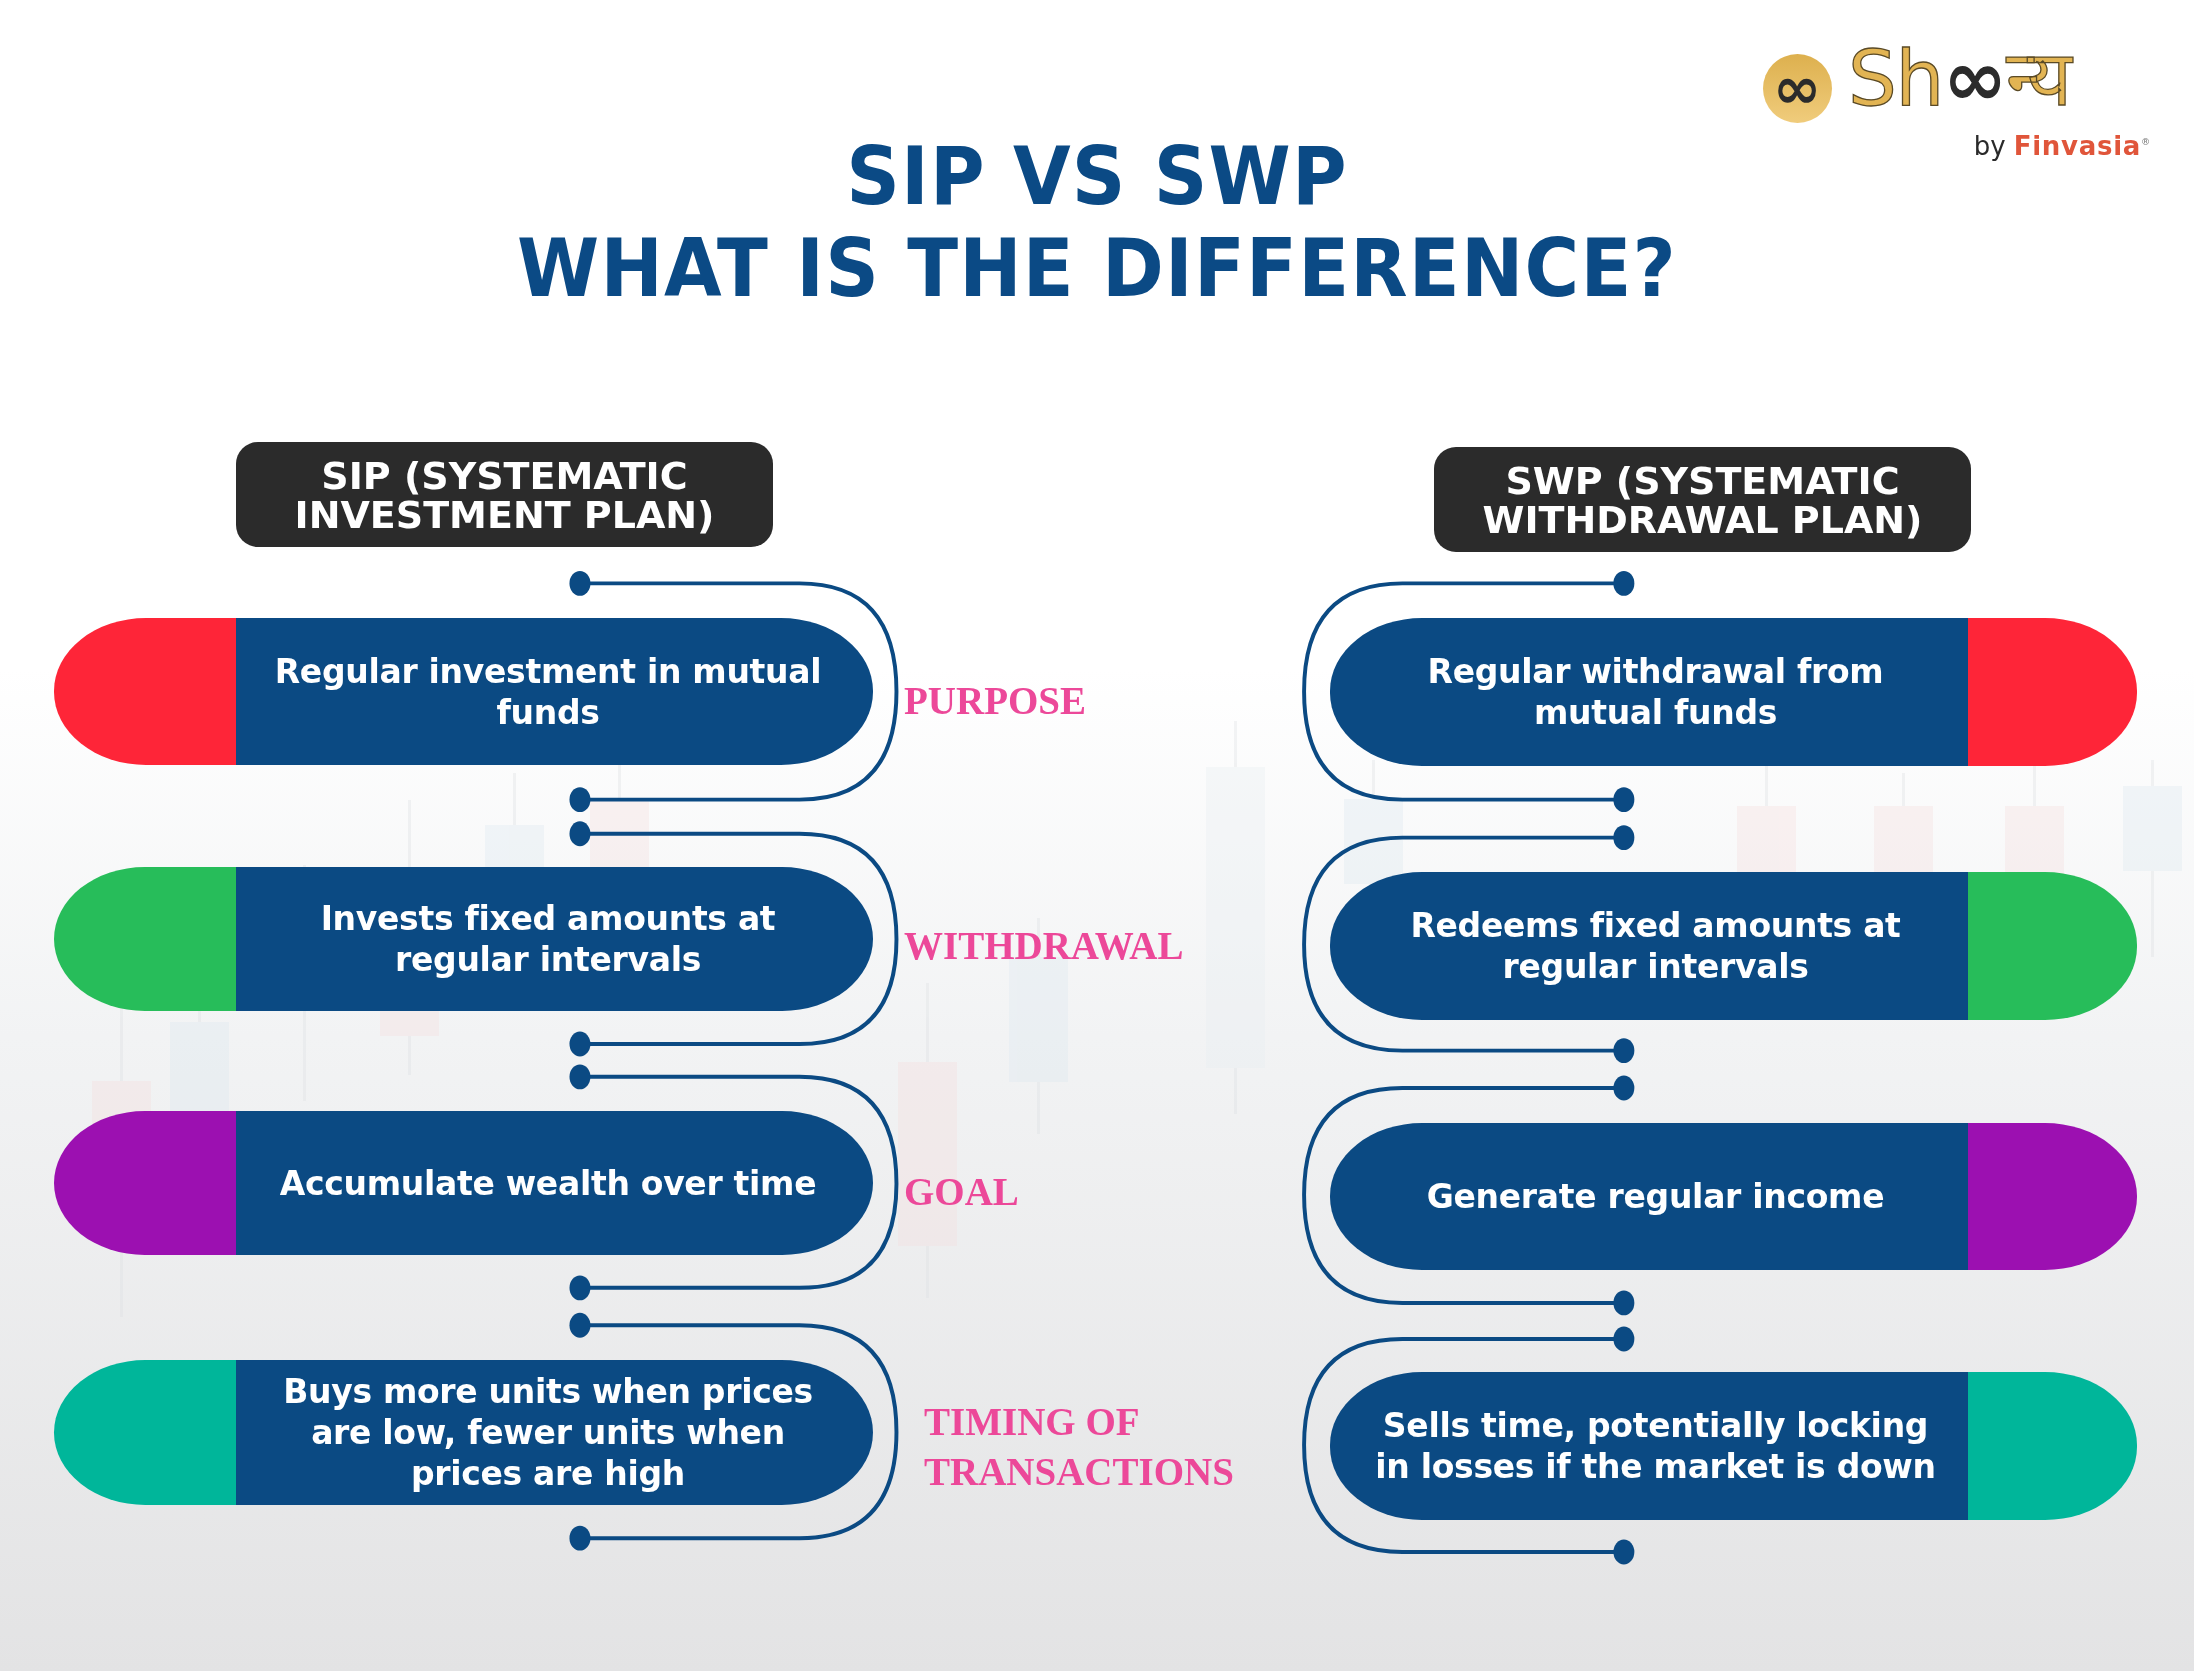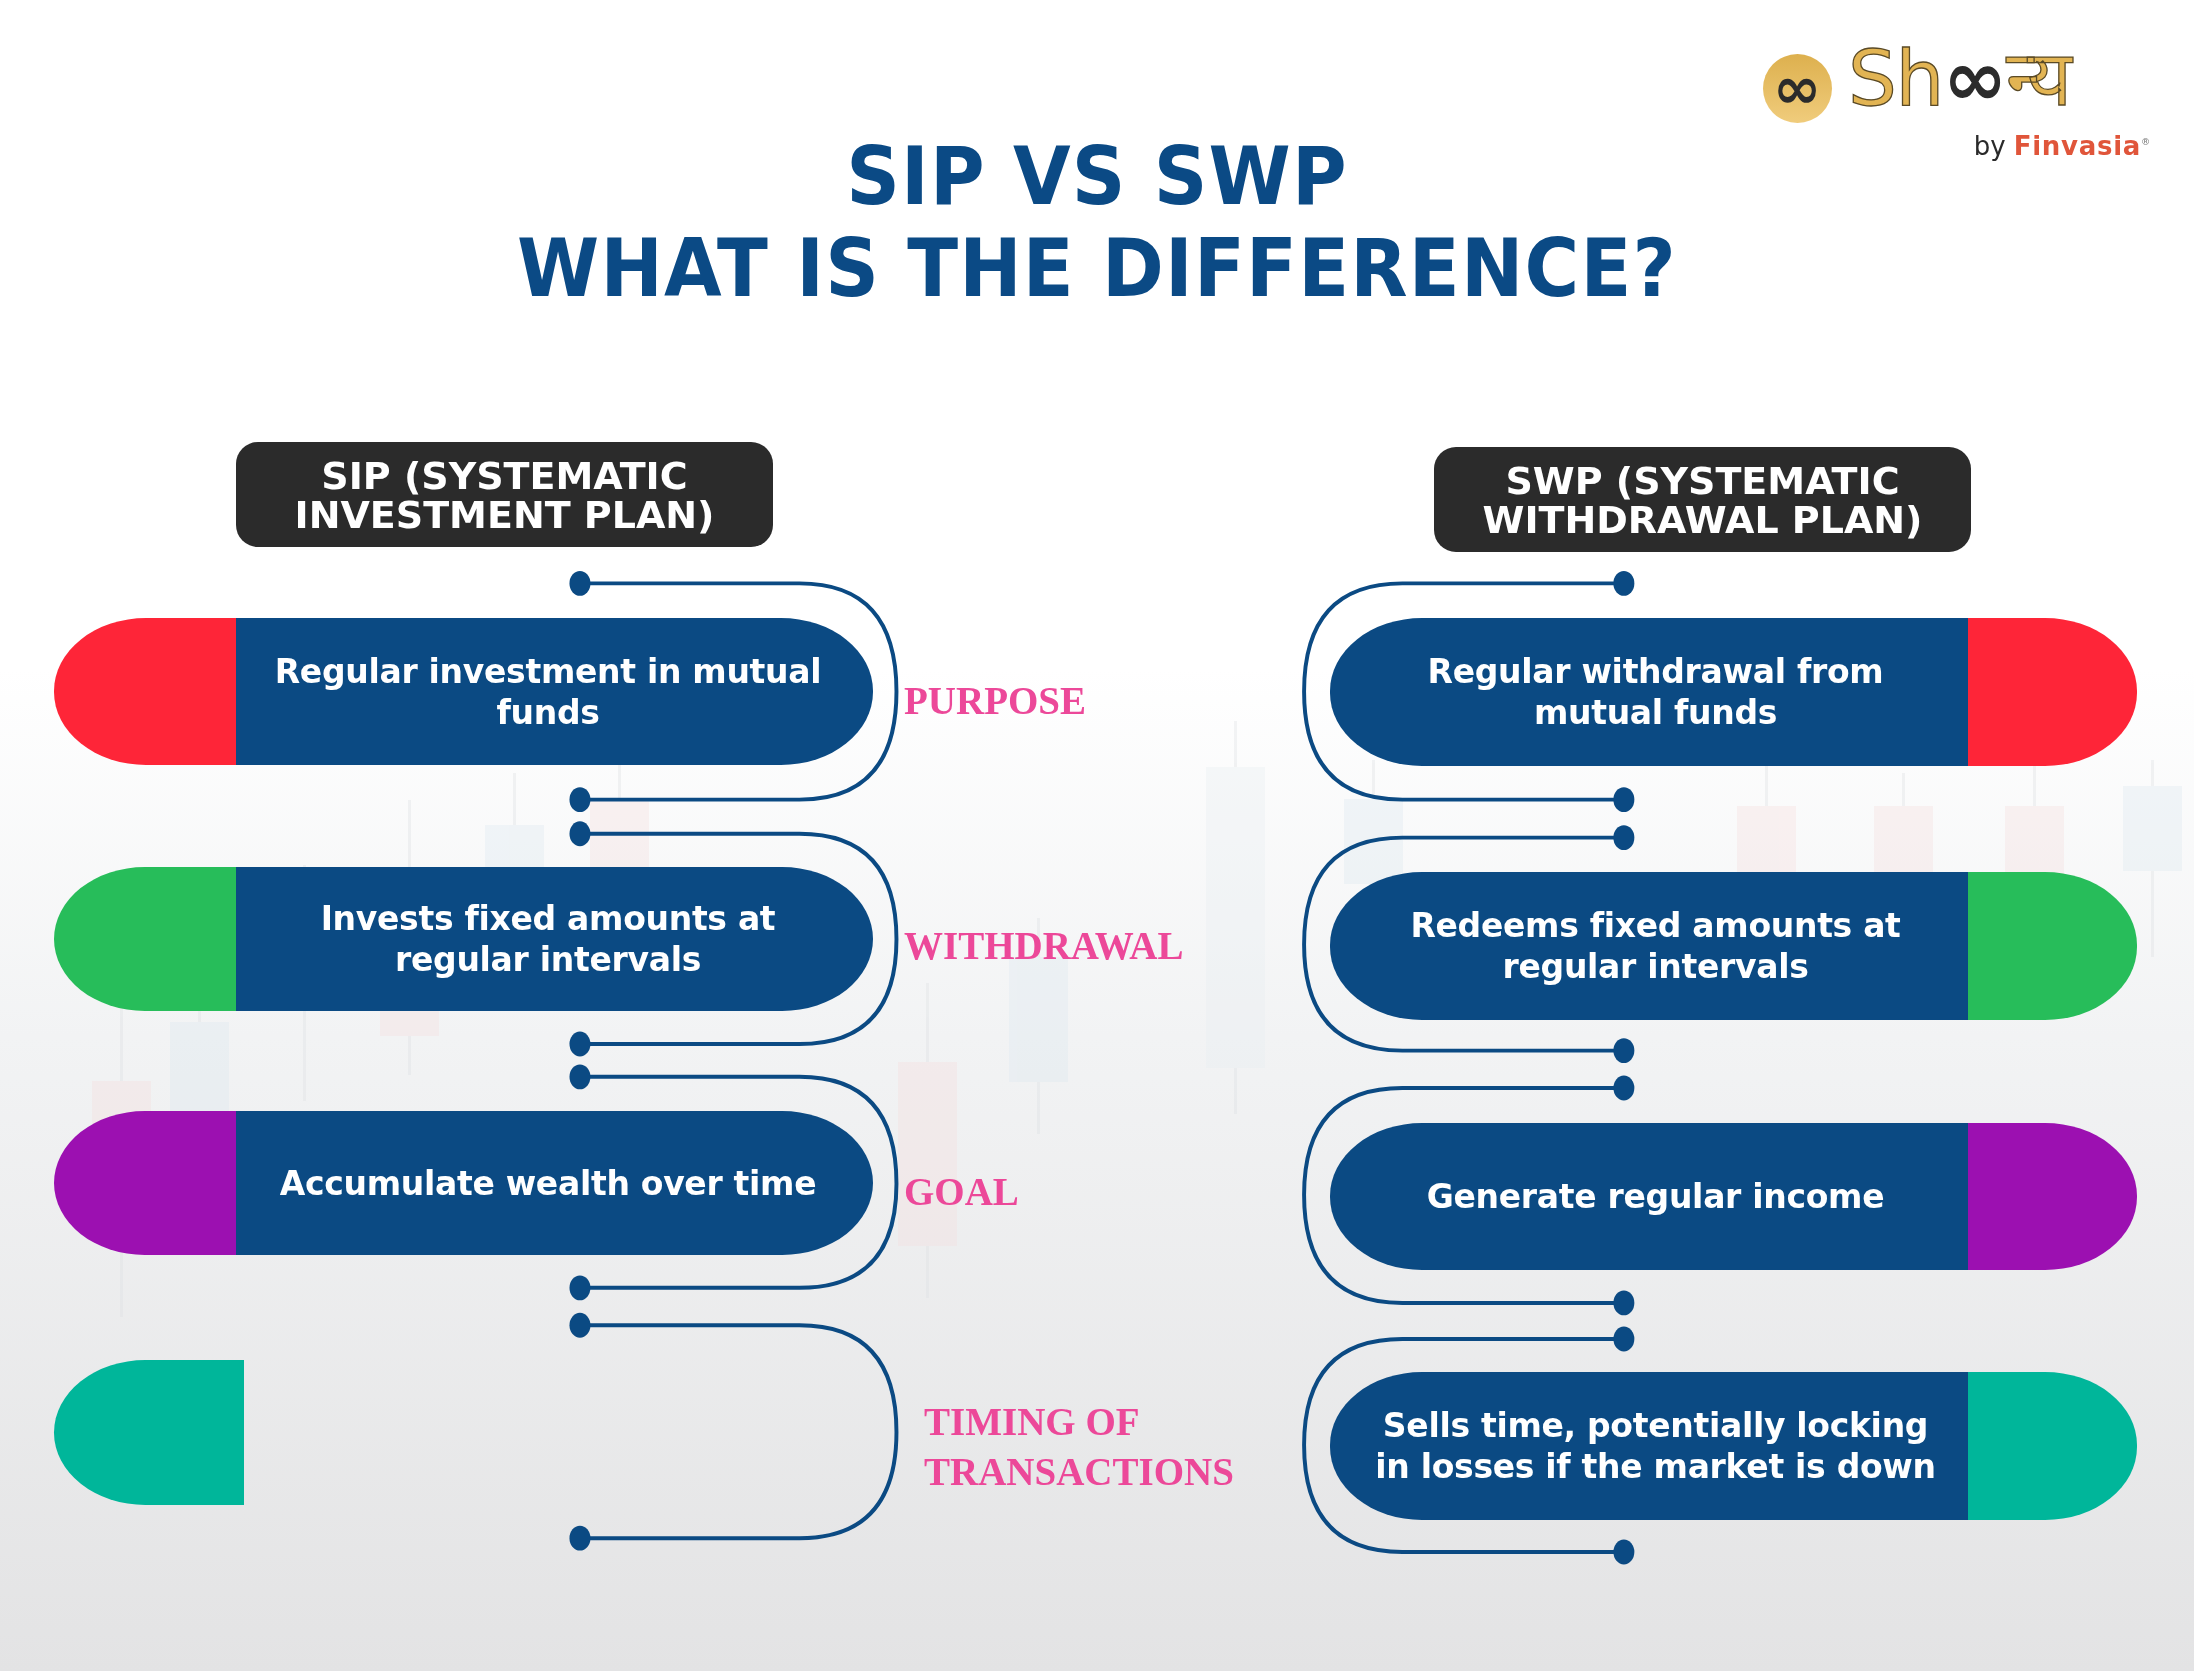--- a/index.html
+++ b/index.html
@@ -203,20 +203,21 @@
 <div class="row left" style="top:867px;height:144px;">
   <div class="cap" style="background:#27bd5a;"></div>
   <div class="blue">Invests fixed amounts at regular intervals</div>
 </div>
 <div class="row left" style="top:1111px;height:144px;">
   <div class="cap" style="background:#9c10b1;"></div>
   <div class="blue">Accumulate wealth over time</div>
 </div>
 <div class="row left" style="top:1360px;height:145px;">
   <div class="cap" style="background:#00b69a;"></div>
+  <div class="blue">Buys more units when prices are low, fewer units when prices are high</div>
 </div>
 
 <div class="mid" style="top:676px;">PURPOSE</div>
 <div class="mid" style="top:921px;">WITHDRAWAL</div>
 <div class="mid" style="top:1167px;">GOAL</div>
 <div class="mid" style="top:1397px;width:367px;left:924px;">TIMING OF TRANSACTIONS</div>
 
 <div class="row right" style="top:618px;height:148px;">
   <div class="cap" style="background:#fe2538;"></div>
   <div class="blue">Regular withdrawal from mutual funds</div>

